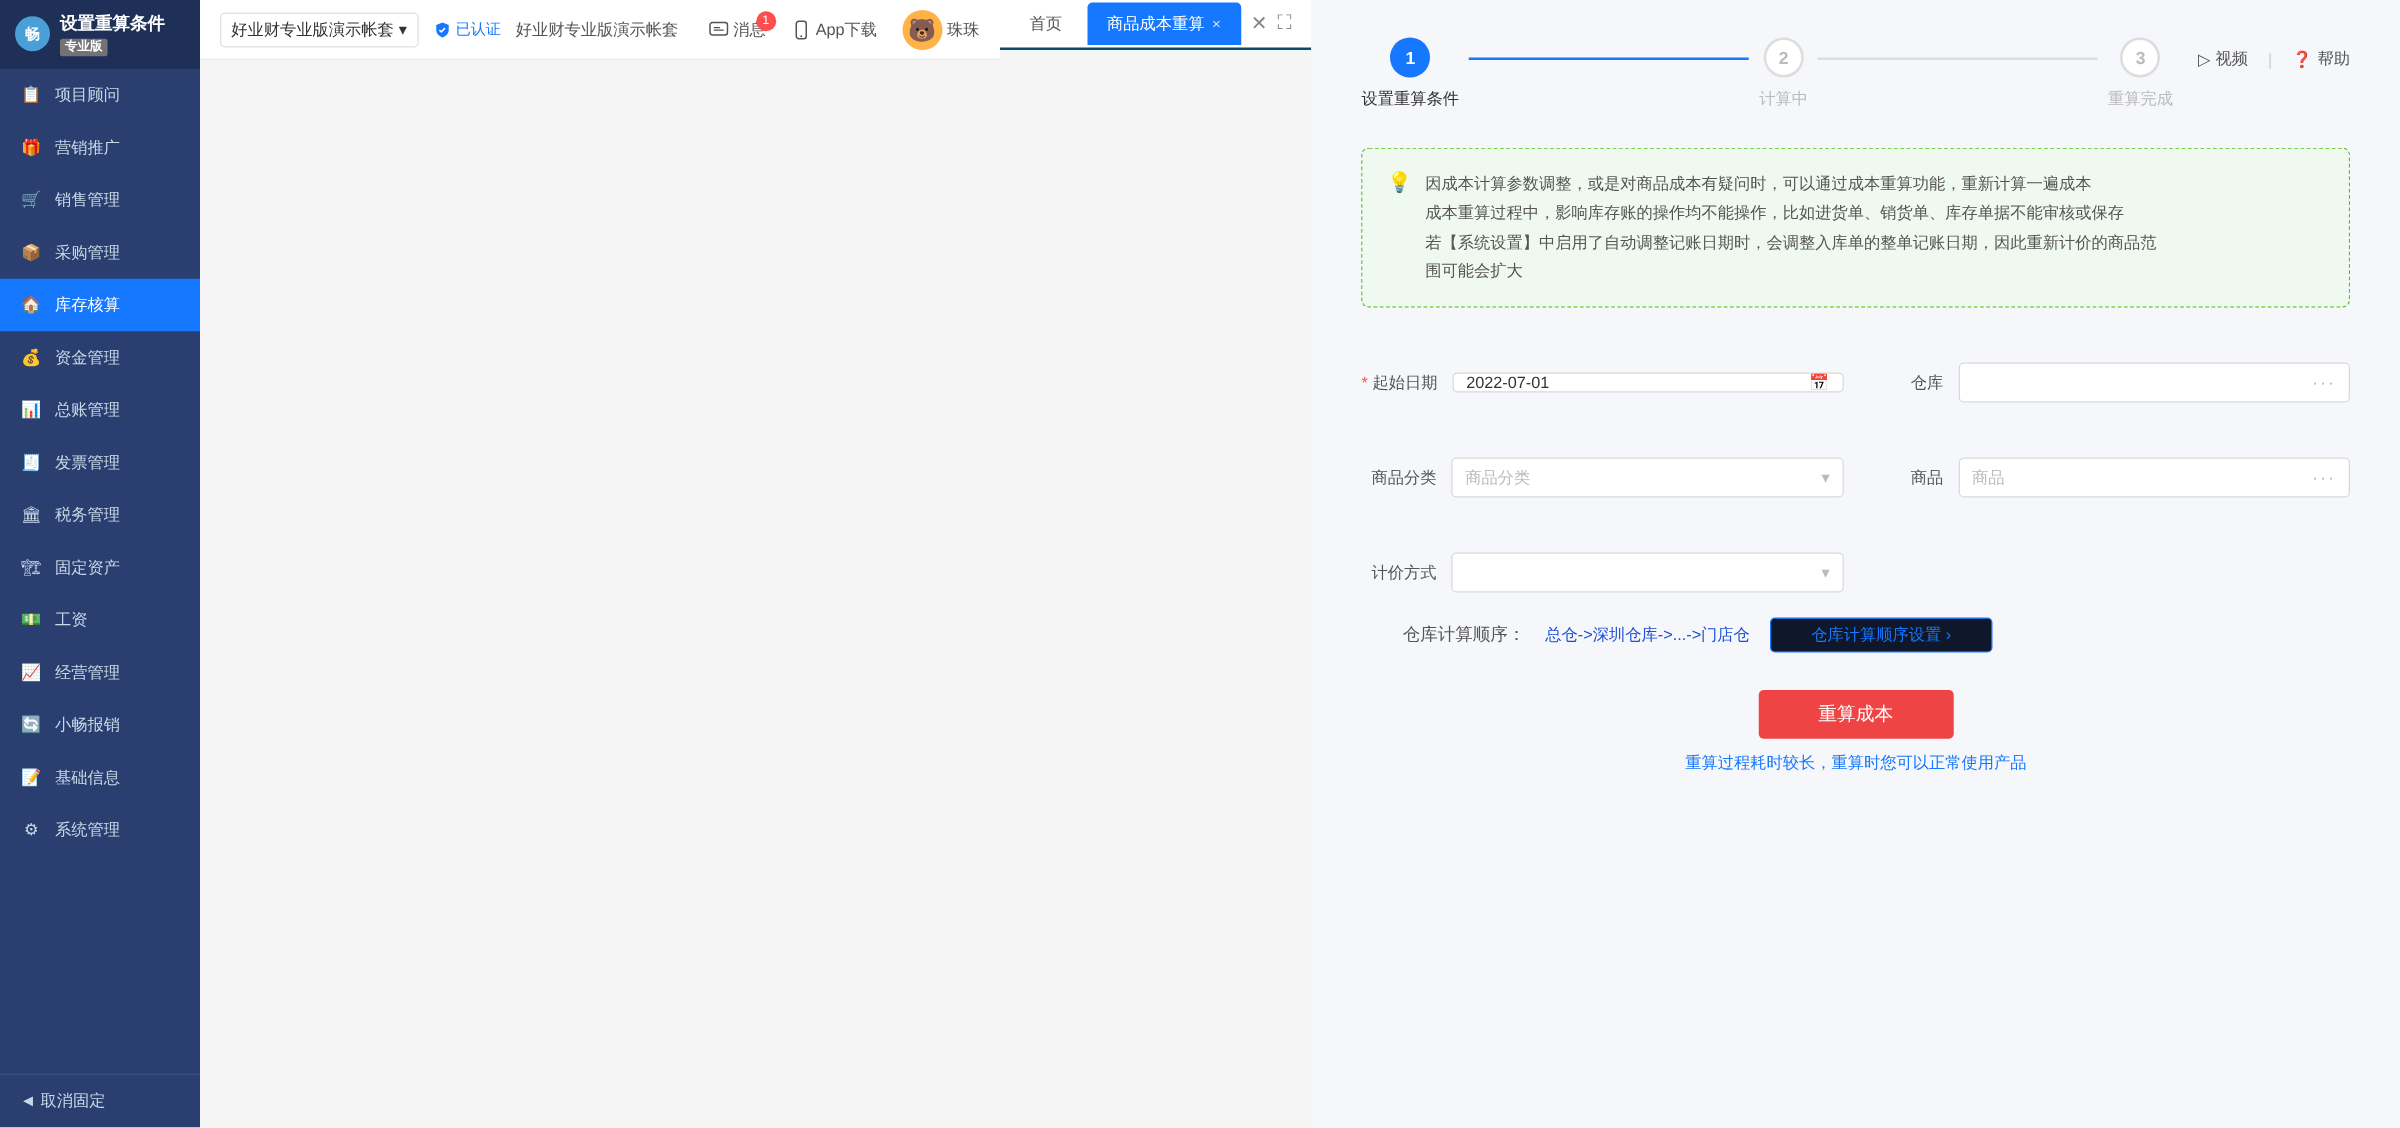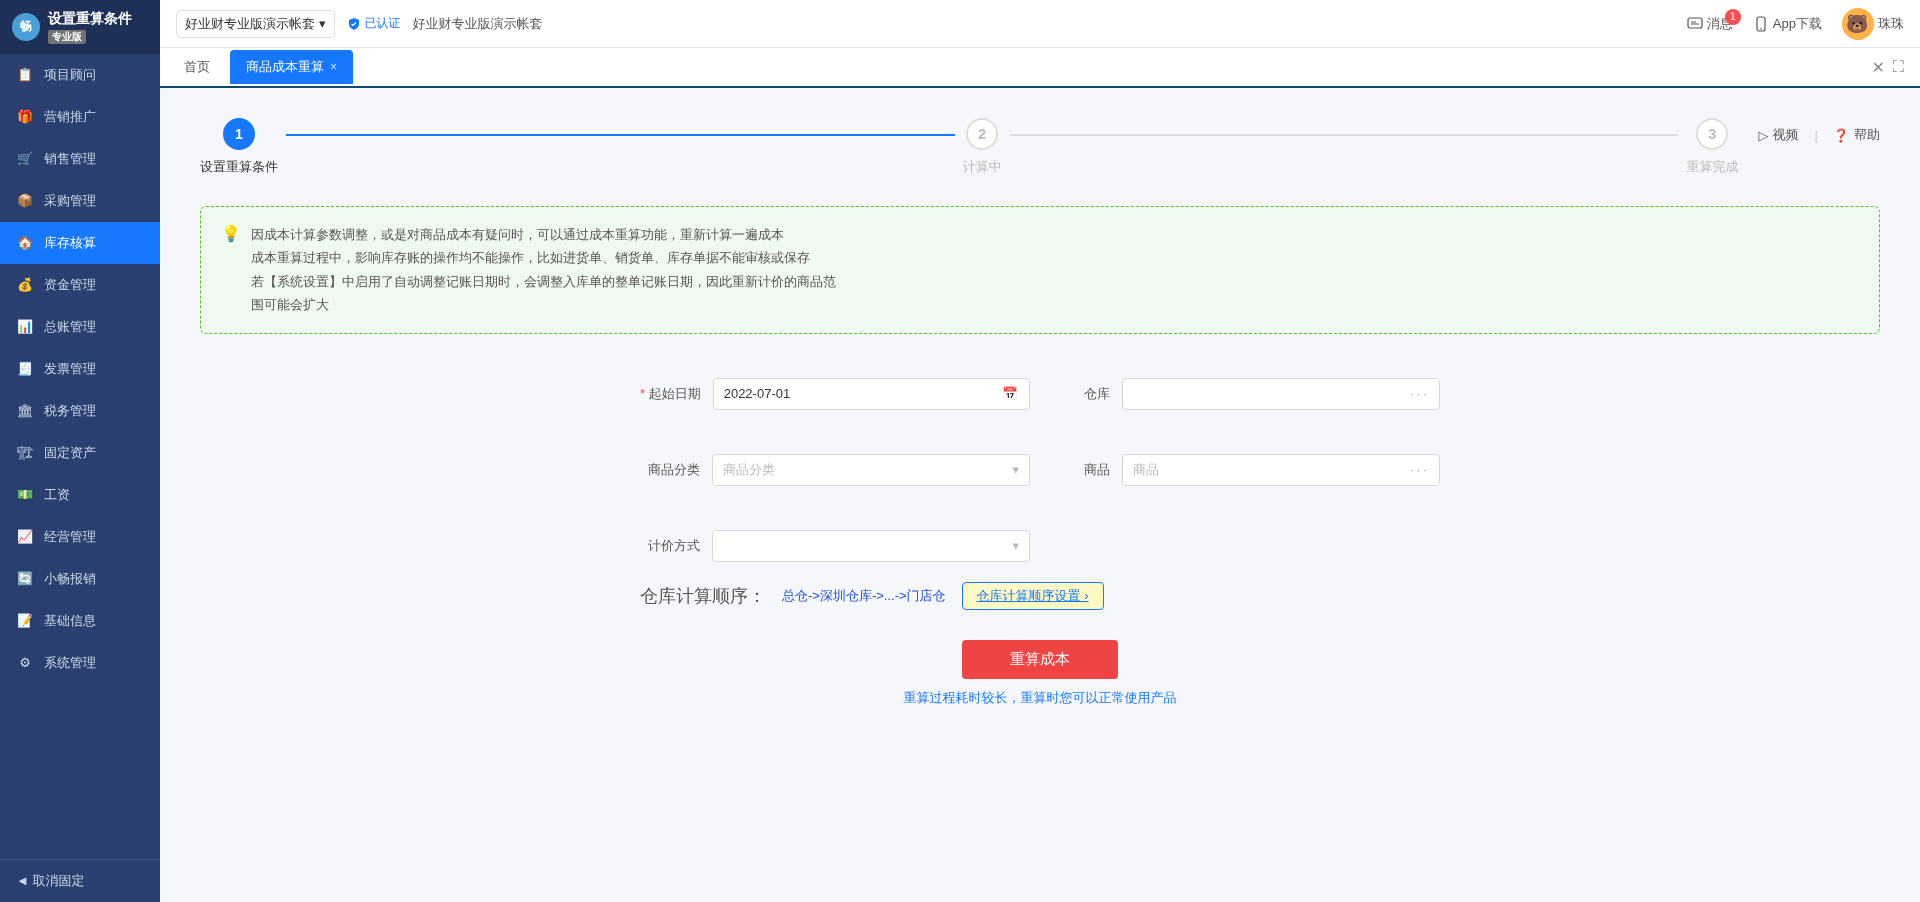--- a/index.html
+++ b/index.html
@@ -60,21 +60,21 @@
       color: #c8d8e8;
       cursor: pointer;
       display: flex;
       align-items: center;
       gap: 8px;
       font-size: 13px;
       border-top: 1px solid #3a5080;
     }
 
     
-    .main { flex: 1; display: flex; flex-direction: column; overflow: hidden; }
+    .main { flex: 1; display: flex; overflow: hidden; }
 
     
     .topbar {
       background: white;
       height: 48px;
       display: flex;
       align-items: center;
       padding: 0 16px;
       border-bottom: 1px solid #e8e8e8;
       gap: 12px;
@@ -239,21 +239,21 @@
       font-size: 13px;
       text-align: right;
       white-space: nowrap;
     }
     .form-label.required::before {
       content: '* ';
       color: #ff4d4f;
     }
     .form-input {
       flex: 1;
-      height: 32px;
+      height: 16px;
       border: 1px solid #d9d9d9;
       border-radius: 4px;
       padding: 0 10px;
       font-size: 13px;
       color: #333;
       display: flex;
       align-items: center;
       background: white;
       cursor: pointer;
       position: relative;
@@ -290,34 +290,33 @@
     }
     .dots-btn { color: #aaa; letter-spacing: 2px; }
 
     
     .warehouse-row {
       display: flex;
       align-items: center;
       gap: 16px;
       margin-bottom: 30px;
     }
-    .warehouse-label { color: #555; font-size: 18px; min-width: 80px; }
+    .warehouse-label { color: #555; font-size: 14px; min-width: 80px; margin-left: 33px; }
     .warehouse-value { color: #1d4ed8; font-size: 13px; }
     .warehouse-btn {
-      background: #fef9c3;
+      background: #0f172a;
       border: 1px solid #1677ff;
       color: #1677ff;
-      padding: 4px 14px;
+      padding: 4px 32px;
       border-radius: 4px;
       cursor: pointer;
       font-size: 13px;
       display: flex;
       align-items: center;
       gap: 4px;
-      text-decoration: underline;
     }
 
     
     .submit-section { text-align: center; margin-top: 20px; }
     .btn-primary {
       background: #ef4444;
       color: white;
       border: none;
       padding: 10px 48px;
       border-radius: 4px;

